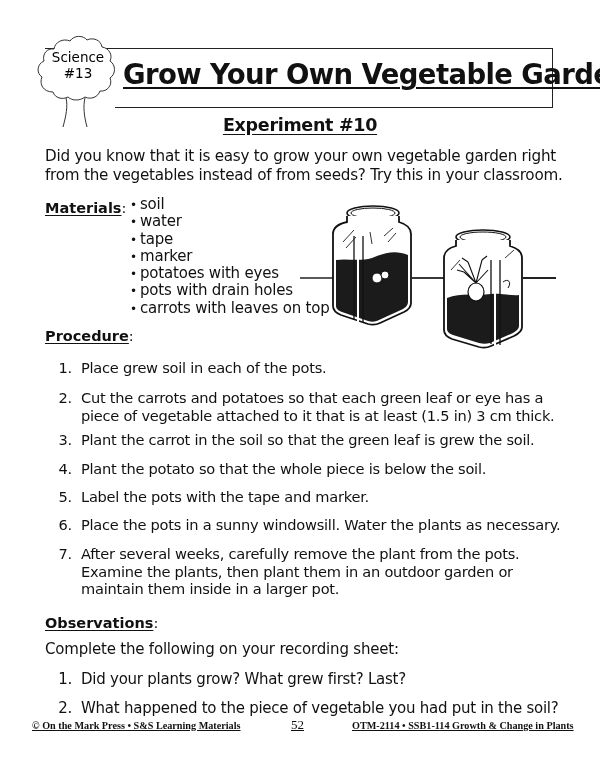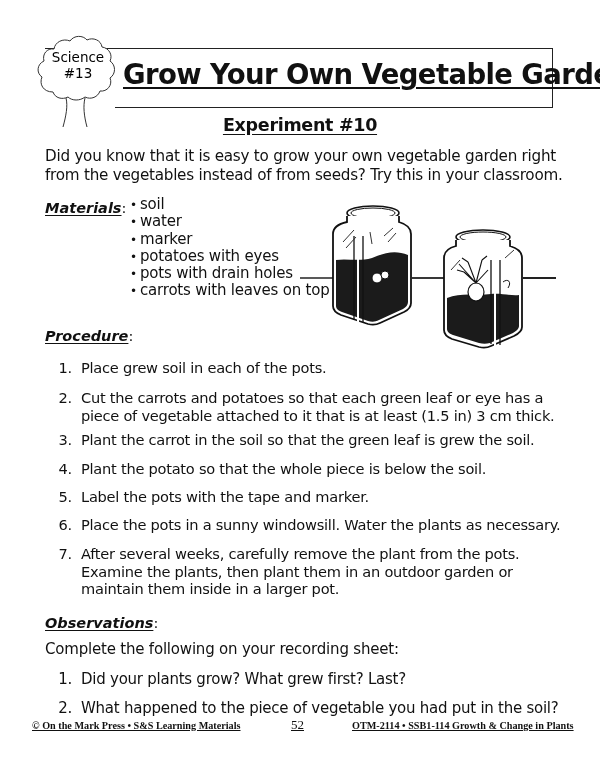--- a/index.html
+++ b/index.html
@@ -4,21 +4,21 @@
   <style>
     html, body { margin:0; padding:0; background:#ffffff; }
     body { width:600px; height:776px; position:relative; overflow:hidden; color:#111; font-family:"DejaVu Sans", "Liberation Sans", sans-serif; }
     .abs { position:absolute; }
     .title-box { left:45px; top:48px; width:508px; height:60px; border:1.5px solid #222; box-sizing:border-box; }
     .tree { left:33px; top:30px; width:90px; height:100px; }
     .science-label { left:40px; top:49px; width:76px; text-align:center; font-size:13.5px; line-height:16px; color:#000000; }
     .main-title { left:123px; top:58px; font-size:27.5px; font-weight:bold; letter-spacing:-0.6px; text-decoration:underline; text-decoration-thickness:2px; text-underline-offset:3px; white-space:nowrap; font-family:"DejaVu Sans", sans-serif; }
     .exp-title { left:0; width:600px; top:115px; text-align:center; font-size:17.5px; font-weight:bold; text-decoration:underline; text-underline-offset:3px; letter-spacing:-0.3px; }
     .intro { left:45px; top:147px; width:520px; font-size:15.2px; line-height:19px; letter-spacing:-0.25px; }
-    .sec-label { font-weight:bold; text-decoration:underline; text-underline-offset:2px; font-size:14.5px;font-style:italic; }
+    .sec-label { font-weight:bold; text-decoration:underline; text-underline-offset:2px; font-size:14.5px; }
     .sec-colon { font-size:14.5px; }
     .materials-label { left:45px; top:198px; }
     .materials-list { left:130px; top:196px; margin:0; padding:0; list-style:none; font-size:15px; line-height:16.3px; letter-spacing:-0.2px; }
     .materials-list li::before { content:"\2022"; display:inline-block; width:10px; font-size:12px; }
     .jars { left:296px; top:200px; width:264px; height:150px; }
     .procedure-label { left:45px; top:326px;text-align:right; }
     .steps { left:45px; width:530px; margin:0; padding:0; list-style:none; font-size:14.6px; line-height:17.5px; letter-spacing:-0.25px; }
     .step { position:absolute; left:0; width:530px; display:flex; }
     .step-num { width:27px; text-align:right; padding-right:9px; flex:none; }
     .step-text { flex:1; }
@@ -49,20 +49,21 @@
 <div class="abs exp-title">Experiment #10</div>
 
 <div class="abs intro">Did you know that it is easy to grow your own vegetable garden right from the vegetables instead of from seeds?  Try this in your classroom.</div>
 
 <div class="abs materials-label">
   <span class="sec-label">Materials</span><span class="sec-colon">:</span>
 </div>
 <ul class="abs materials-list">
   <li>soil</li>
   <li>water</li>
+  <li>tape</li>
   <li>marker</li>
   <li>potatoes with eyes</li>
   <li>pots with drain holes</li>
   <li>carrots with leaves on top</li>
 </ul>
 
 <svg class="abs jars" viewBox="0 0 264 150">
 
   <line x1="4" y1="78" x2="38" y2="78" stroke="#222" stroke-width="1.6"></line>
   <line x1="116" y1="78" x2="148" y2="78" stroke="#222" stroke-width="1.8"></line>

